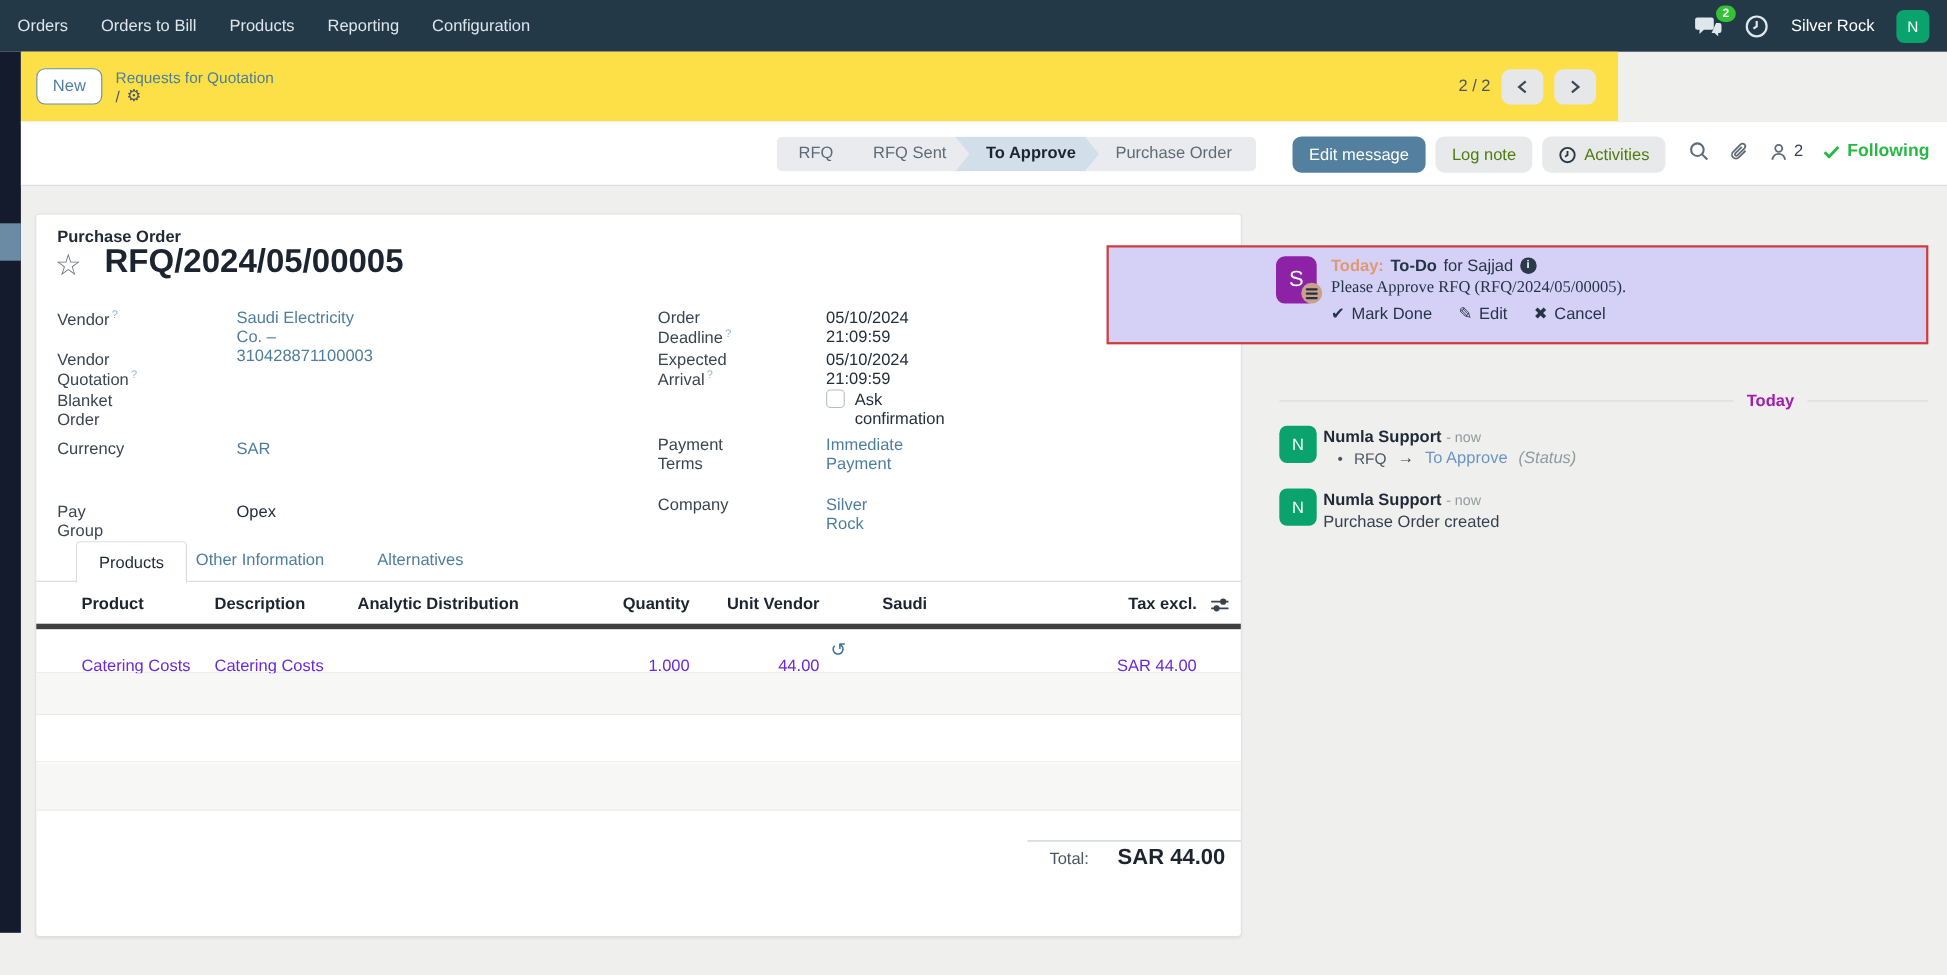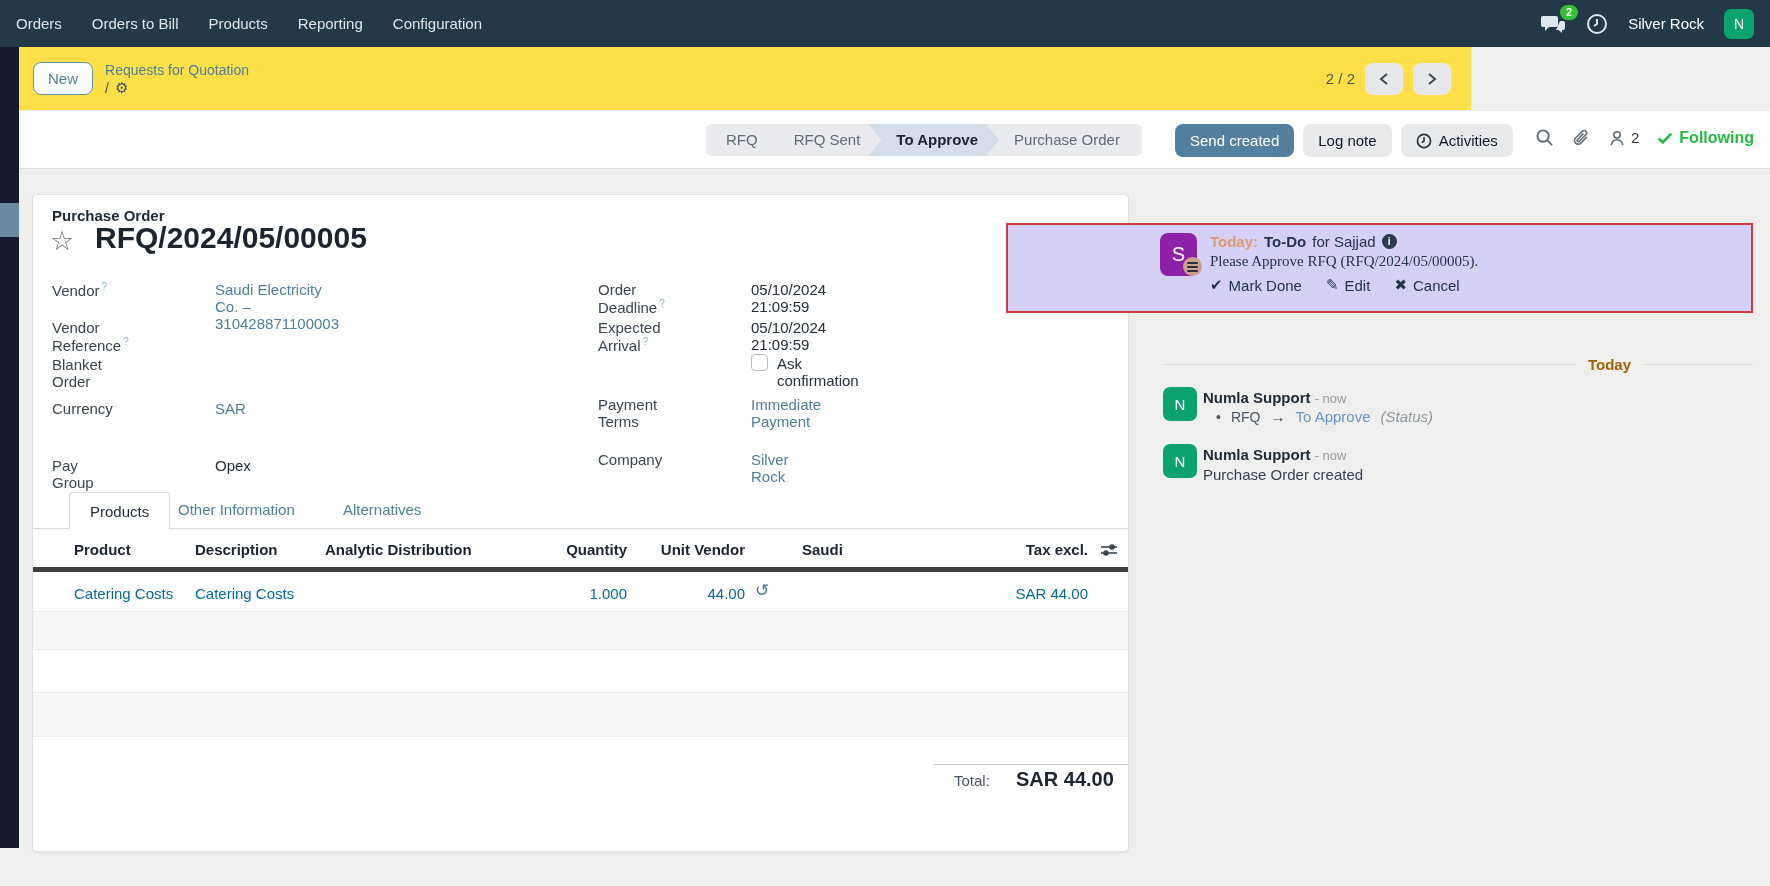--- a/index.html
+++ b/index.html
@@ -45,21 +45,21 @@
           clip-path:polygon(0 0, calc(100% - 13px) 0, 100% 50%, calc(100% - 13px) 100%, 0 100%, 13px 50%); }
   .step.first { margin-left:0; padding-left:20px; border-radius:6px 0 0 6px;
           clip-path:polygon(0 0, calc(100% - 13px) 0, 100% 50%, calc(100% - 13px) 100%, 0 100%); }
   .step.last { padding-right:22px; border-radius:0 6px 6px 0;
           clip-path:polygon(0 0, 100% 0, 100% 100%, 0 100%, 13px 50%); }
   .step.active { background:#d2deea; color:#1c2430; font-weight:bold; }
   .chat-btns { position:absolute; left:1156px; top:13px; display:flex; gap:9px; }
   .btn { height:33px; display:flex; align-items:center; gap:7px; padding:0 15px; border-radius:8px;
          font-size:15px; cursor:pointer; }
   .btn-primary { background:#54809f; color:#fff; }
-  .btn-light { background:#e8e9eb; color:#0f172a; }
+  .btn-light { background:#e8e9eb; color:#4d7c0f; }
   .chat-icons { position:absolute; right:16px; top:17px; display:flex; align-items:center; gap:18px; }
   .ico-btn { display:flex; align-items:center; gap:5px; cursor:pointer; color:#374151; font-size:15px; }
   .following { color:#28b945; font-weight:bold; display:flex; align-items:center; gap:6px; cursor:pointer; }
 
   
   .card { position:absolute; left:32px; top:194px; width:1097px; height:658px; background:#fff;
           border:1px solid #e0e1df; border-radius:4px; box-shadow:0 1px 2px rgba(0,0,0,.05); }
   .doc-type { position:absolute; left:19px; top:12px; font-size:15px; font-weight:bold; color:#212b38; }
   .star { position:absolute; left:17px; top:30px; font-size:27px; color:#6e7780; cursor:pointer; }
   .doc-title { position:absolute; left:62px; top:26px; font-size:30px; font-weight:bold; color:#1c2430; }
@@ -74,33 +74,33 @@
 
   .tabbar { position:absolute; left:0; top:296px; width:1095px; height:38px; border-bottom:1px solid #d8dade; }
   .tab { position:absolute; top:0; height:38px; line-height:38px; padding:0 20px; font-size:15px; cursor:pointer; }
   .tab.active { background:#fff; border:1px solid #d8dade; border-bottom:1px solid #fff; border-radius:4px 4px 0 0;
                 color:#1f2937; top:1px; height:38px; }
   .tab.inactive { color:#4d7e9c; }
 
   .thead { position:absolute; left:0; top:334px; width:1095px; height:43px; border-bottom:5px solid #404040; }
   .th { position:absolute; top:12px; font-size:15px; font-weight:bold; color:#1c2430; }
   .trow { position:absolute; left:0; top:377px; width:1095px; height:40px; border-bottom:1px solid #ebebe9; }
-  .td { position:absolute; top:13px; font-size:15px; color:#0369a1; }
+  .td { position:absolute; top:25px; font-size:15px; color:#6d28d9; }
   .stripe { position:absolute; left:0; width:1095px; }
   .hist { color:#3f74a0; font-size:17px; cursor:pointer; }
 
   .total-rule { position:absolute; left:901px; top:569px; width:194px; border-top:1px solid #c4c9ce; }
   .total-label { position:absolute; left:921px; top:577px; font-size:15px; color:#4b5563; }
   .total-value { position:absolute; left:983px; top:573px; font-size:20px; font-weight:bold; color:#1c2430; }
 
   
   .section-head { position:absolute; display:flex; align-items:center; gap:12px; width:590px; left:1163px; }
   .section-line { flex:1; border-top:1px solid #d9dad8; }
   .section-title { font-size:15px; font-weight:bold; color:#2b3540; white-space:nowrap; cursor:pointer; }
-  .section-title.muted { color:#a16207; }
+  .section-title.muted { color:#a21caf; }
 
   .redbox { position:absolute; left:1006px; top:223px; width:747px; height:90px; background:#d5d1f6;
             border:2px solid #d23c38; }
   .act-avatar { position:absolute; left:1160px; top:233px; width:37px; height:43px; background:#8d22a7;
                 border-radius:8px; color:#fff; font-size:20px; display:flex; align-items:center; justify-content:center; }
   .act-badge { position:absolute; left:1183px; top:257px; width:19px; height:19px; border-radius:50%;
                background:#c9a18b; display:flex; flex-direction:column; gap:2px; align-items:center; justify-content:center; }
   .act-badge i { display:block; width:11px; height:2px; background:#273142; border-radius:1px; }
   .act-line { position:absolute; left:1210px; font-size:15px; color:#243447; display:flex; align-items:center; gap:6px; }
   .due-today { color:#dd9a76; font-weight:bold; }
@@ -184,21 +184,21 @@
   </div>
 
   <div class="subheader">
     <div class="statusbar">
       <span class="step first">RFQ</span>
       <span class="step">RFQ Sent</span>
       <span class="step active">To Approve</span>
       <span class="step last">Purchase Order</span>
     </div>
     <div class="chat-btns">
-      <span class="btn btn-primary">Send created</span>
+      <span class="btn btn-primary">Edit message</span>
       <span class="btn btn-light">Log note</span>
       <span class="btn btn-light">
         <svg width="16" height="16" viewBox="0 0 22 22" fill="none" stroke="#2c3945" stroke-width="2.4">
           <circle cx="11" cy="11" r="9"></circle>
             <path d="M11 6v5l-3 2"></path>
         </svg>
         <span>Activities</span>
       </span>
     </div>
     <div class="chat-icons">
@@ -232,21 +232,21 @@
   <div class="card">
     <div class="doc-type">Purchase Order</div>
     <div class="star">☆</div>
     <div class="doc-title">RFQ/2024/05/00005</div>
 
     <div class="frow" style="top:86px;">
       <span class="flabel" style="left:19px;"><span>Vendor</span><span class="help">?</span></span>
       <span class="fvalue link" style="left:182px;">Saudi Electricity Co. – 310428871100003</span>
     </div>
     <div class="frow" style="top:124px;">
-      <span class="flabel" style="left:19px;"><span>Vendor Reference</span><span class="help">?</span></span>
+      <span class="flabel" style="left:19px;"><span>Vendor Quotation</span><span class="help">?</span></span>
       <span class="fvalue" style="left:182px; width:300px; height:20px;"></span>
     </div>
     <div class="frow" style="top:161px;">
       <span class="flabel" style="left:19px;">Blanket Order</span>
       <span class="fvalue" style="left:182px; width:300px; height:20px;"></span>
     </div>
     <div class="frow" style="top:205px;">
       <span class="flabel" style="left:19px;">Currency</span>
       <span class="fvalue link" style="left:182px;">SAR</span>
     </div>

